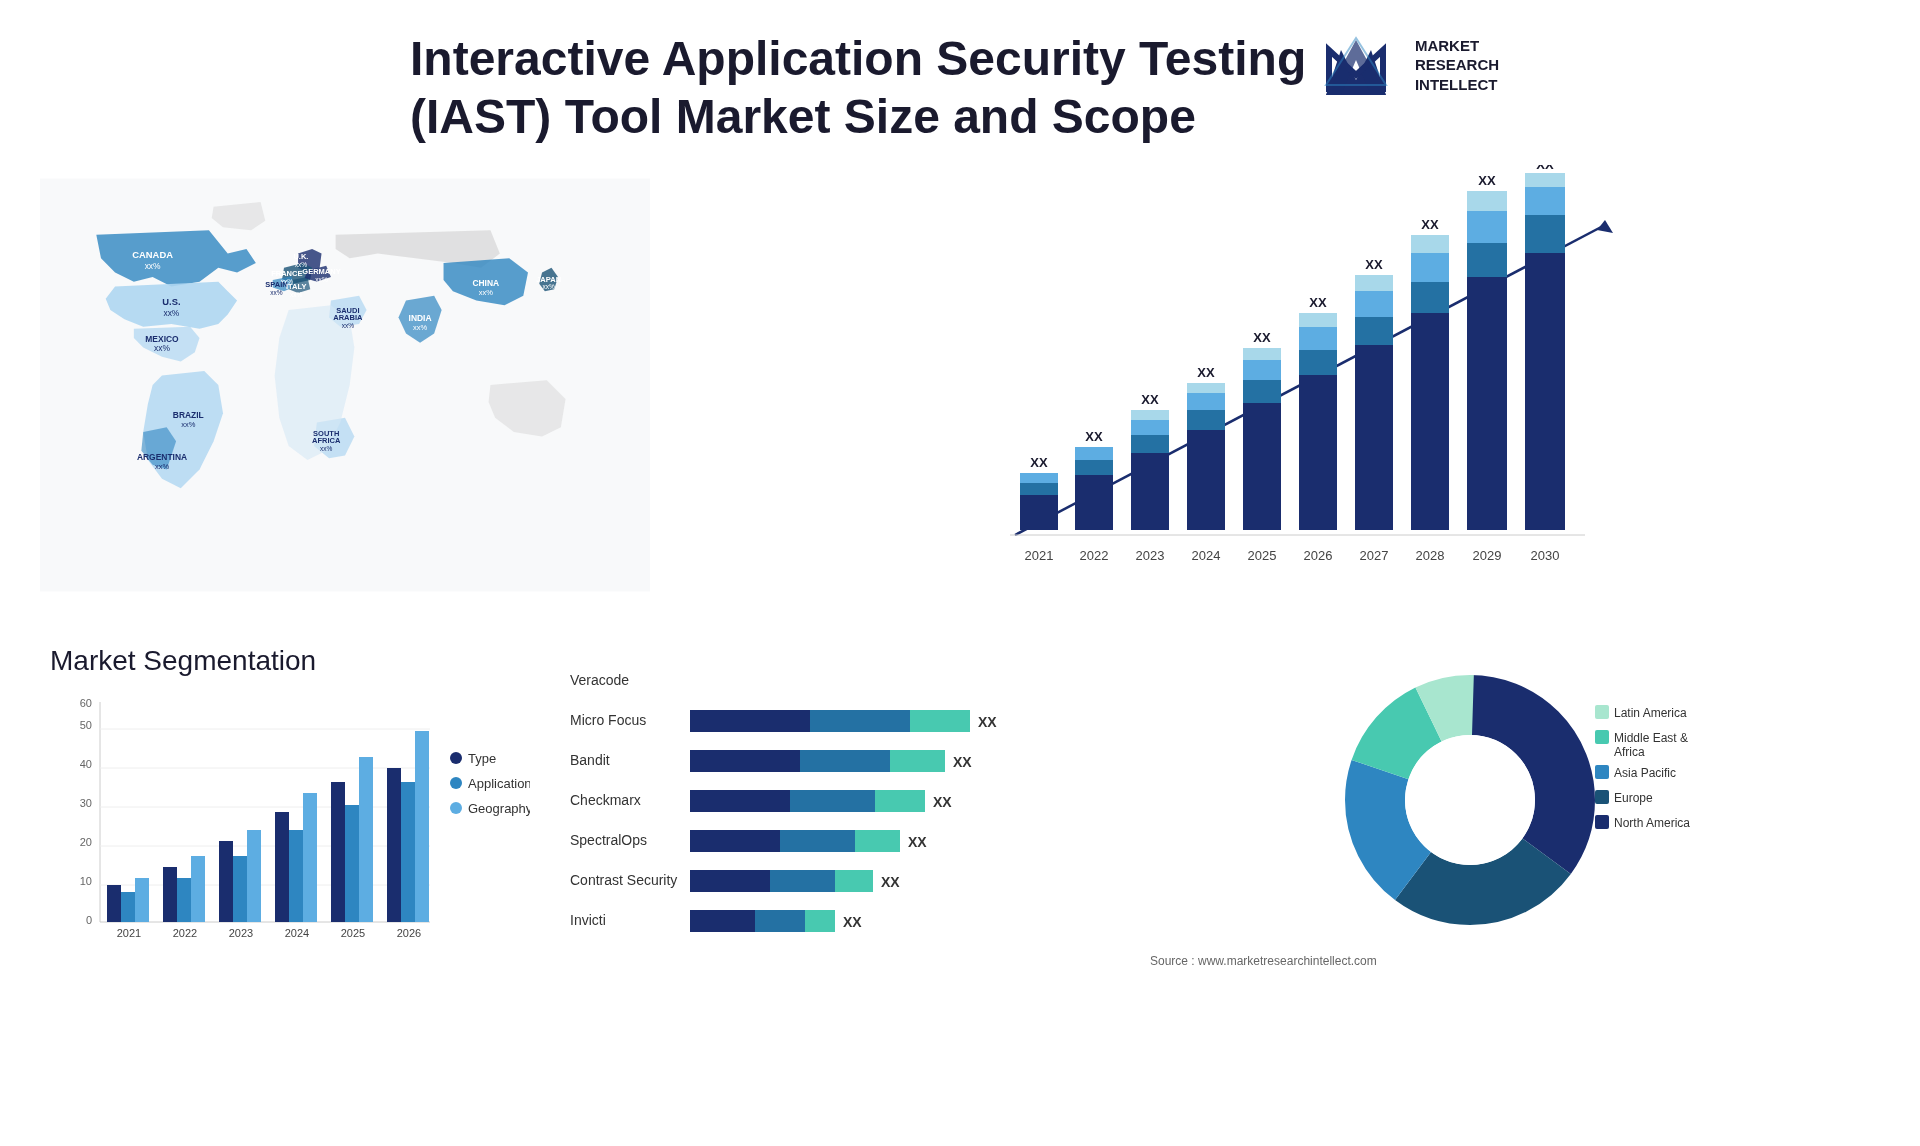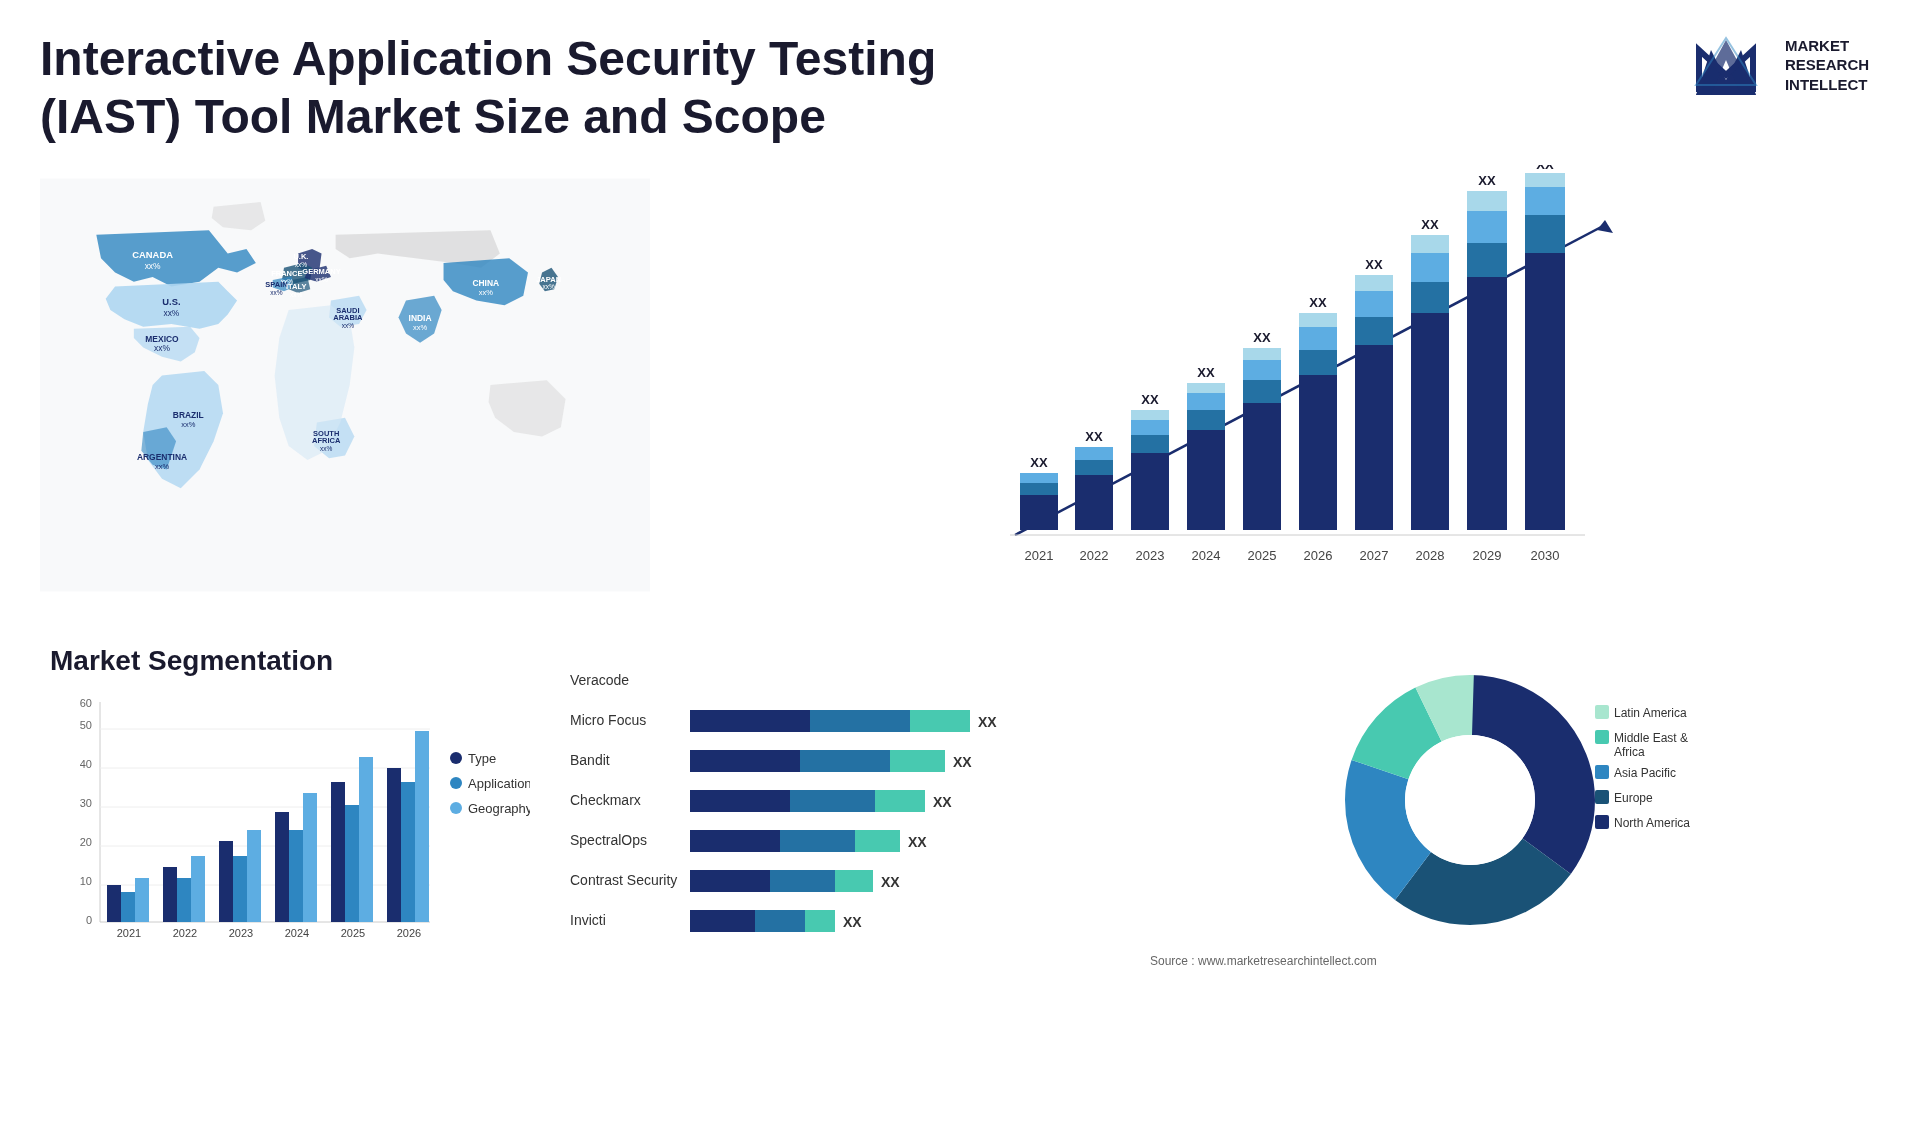--- a/index.html
+++ b/index.html
@@ -8,21 +8,21 @@
       height: 1146px;
       background: #ffffff;
       font-family: 'Arial', sans-serif;
       overflow: hidden;
       position: relative;
     }
 
     
     .header {
       display: flex;
-      justify-content: space-between;
+      justify-content: center;
       align-items: flex-start;
       padding: 30px 40px 10px 40px;
     }
     .main-title {
       font-size: 48px;
       font-weight: 700;
       color: #1a1a2e;
       line-height: 1.2;
       max-width: 900px;
     }
@@ -63,21 +63,21 @@
       padding: 10px 30px;
       position: relative;
     }
 
     
     .segmentation-section {
       padding: 10px;
     }
     .section-title {
       font-size: 28px;
-      font-weight: 700;
+      font-weight: 400;
       color: #1a1a2e;
       margin-bottom: 10px;
     }
 
     
     .key-players-section {
       padding: 10px;
     }
 
     

